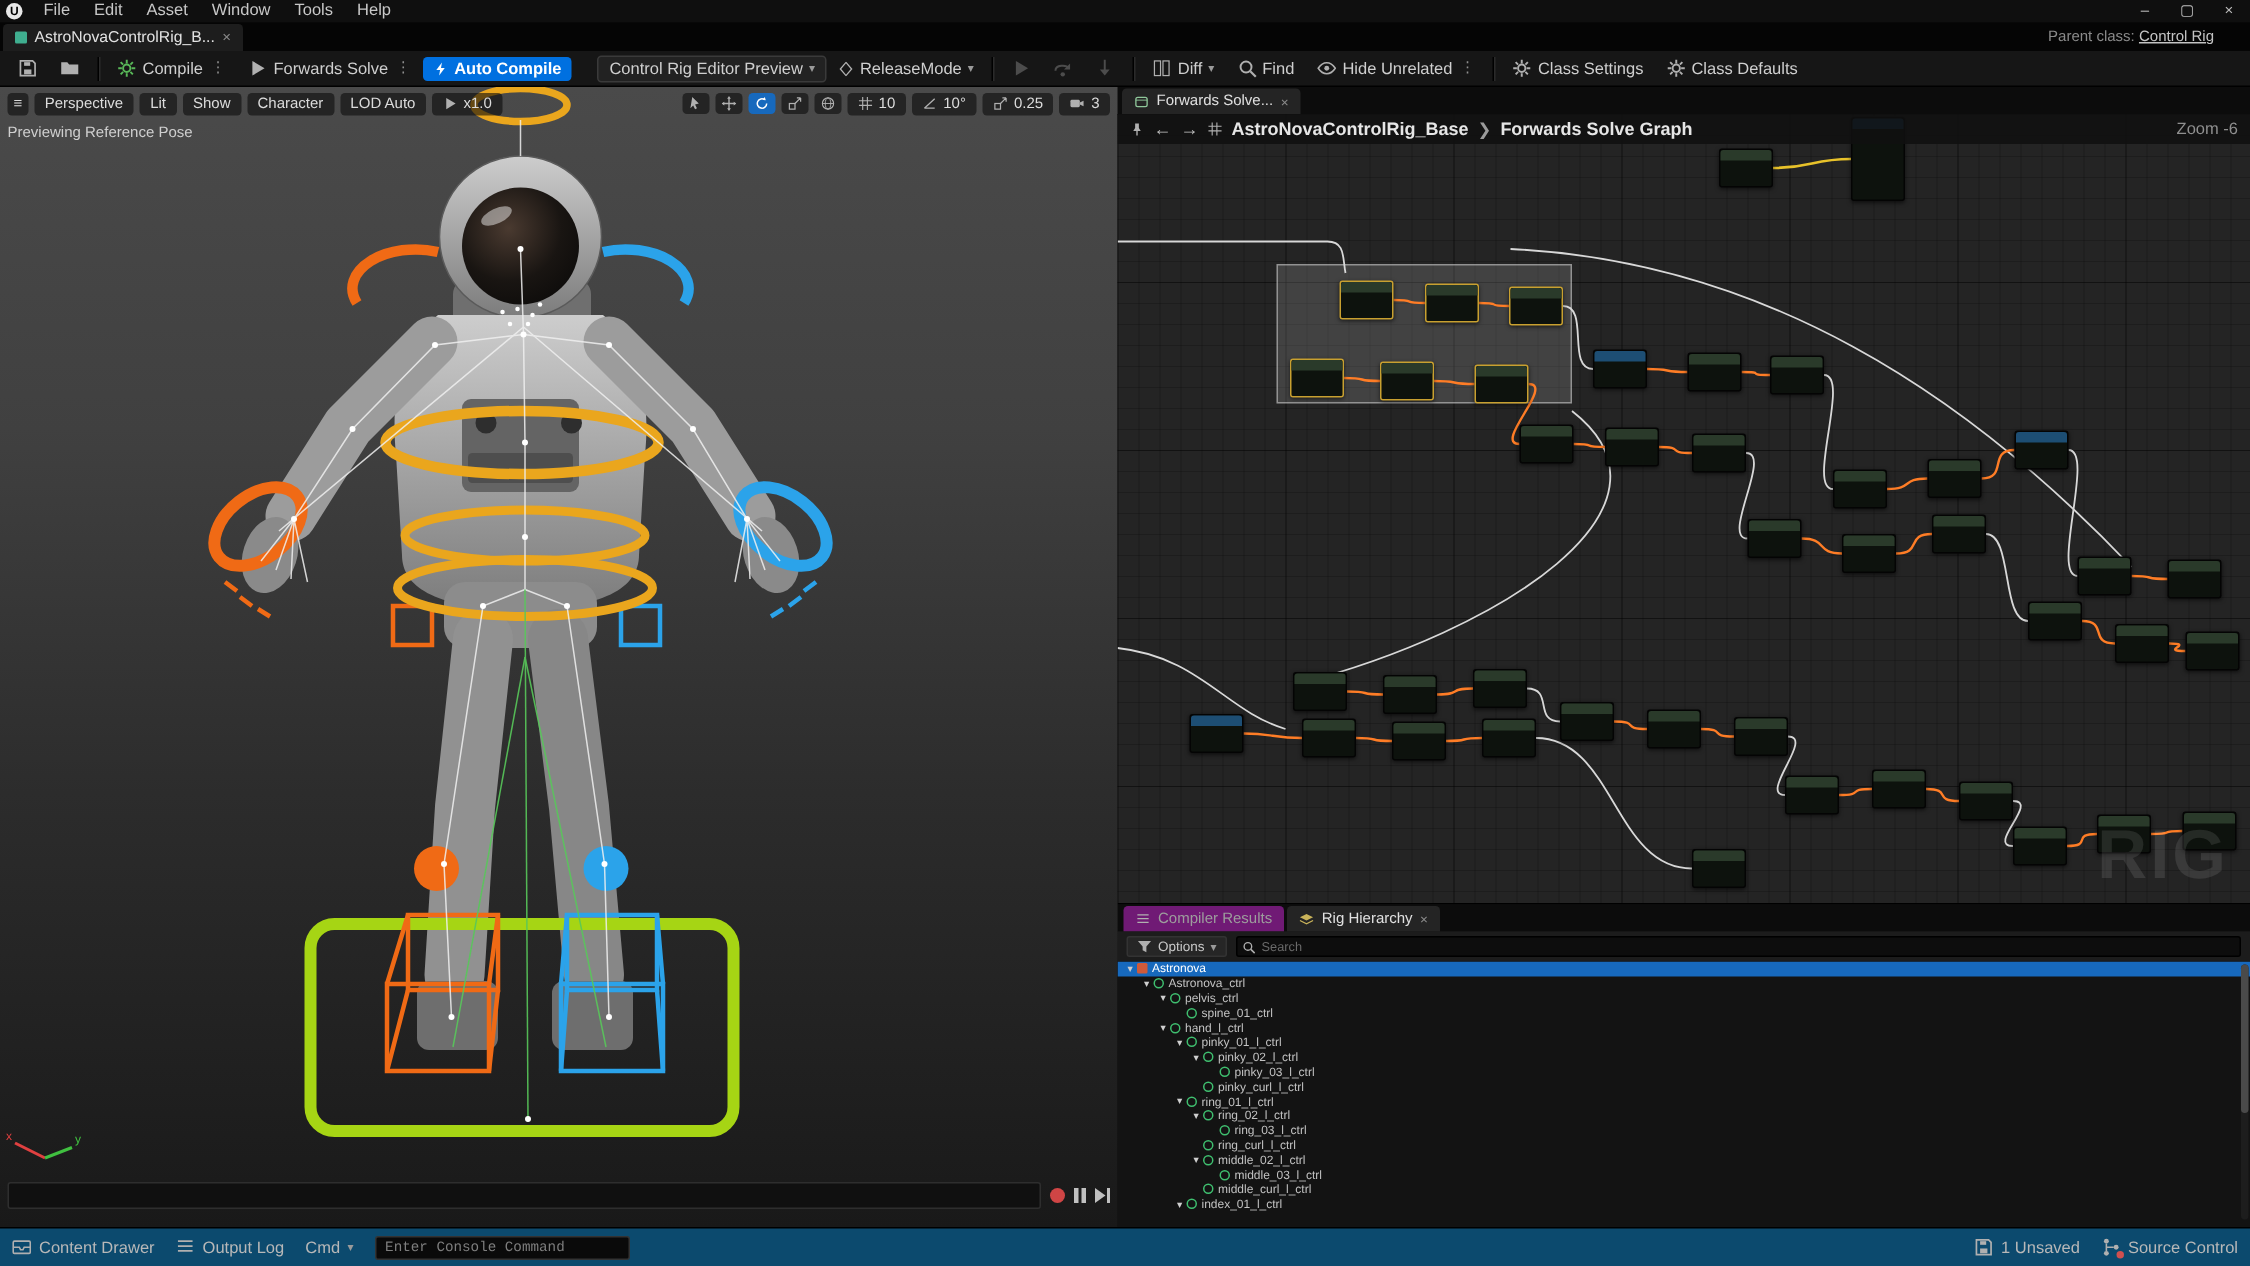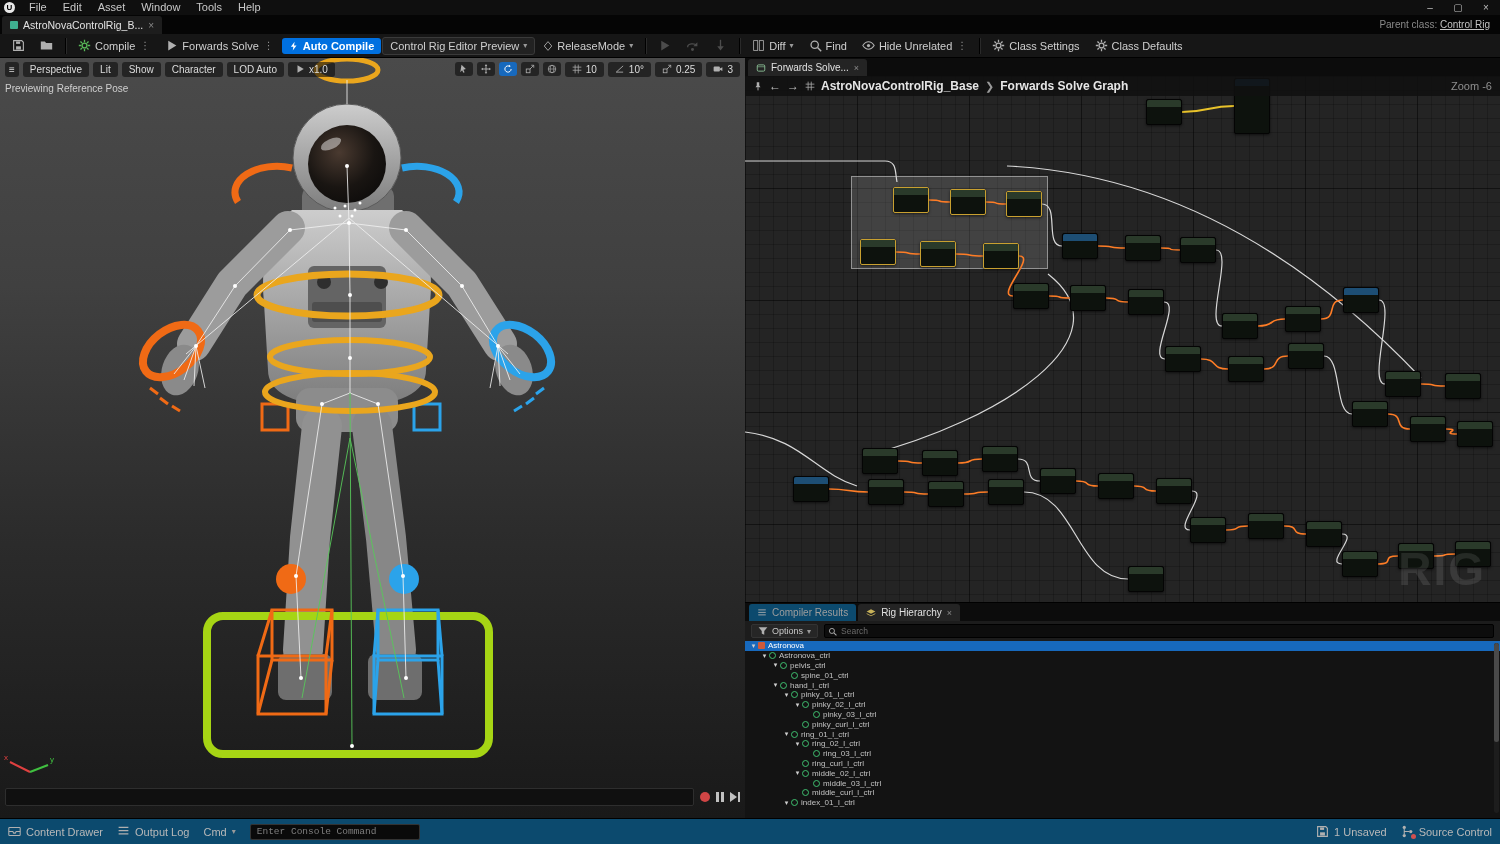--- a/index.html
+++ b/index.html
@@ -17,32 +17,32 @@
   #menubar .spacer { flex:1; }
   .winbtn { width:28px; text-align:center; font-size:10px; color:#bdbdbd; line-height:15px; }
 
   
   #tabrow { height:19px; background:#050505; display:flex; align-items:flex-end; padding-left:2px; }
   .asset-tab { height:18px; background:#1d1d1d; border-radius:3px 3px 0 0; display:flex; align-items:center;
     gap:5px; padding:0 8px; font-size:10.5px; color:#e2e2e2; }
   .asset-tab .tabicon { width:8px; height:8px; background:#3fae8f; border-radius:1px; }
   .asset-tab .closex { color:#8a8a8a; font-size:10px; }
   #tabrow .spacer { flex:1; }
-  .parentclass { font-size:10px; padding-right:10px; align-self:center; }
+  .parentclass { font-size:10px; padding-right:24px; align-self:center; }
   .parentclass .lbl { color:#8a8a8a; }
   .parentclass .val { color:#c4c4c4; text-decoration:underline; }
 
   
   #toolbar { height:24px; background:#161616; border-bottom:1px solid #000;
     display:flex; align-items:center; padding:0 5px; gap:1px; font-size:11px; }
   .tbtn { display:flex; align-items:center; gap:4px; padding:2px 7px; border-radius:3px; color:#cfcfcf; cursor:default; white-space:nowrap; }
   .tbtn .dots { color:#8f8f8f; font-size:10px; margin-left:1px; }
   .tbtn.blue { background:#0070e0; color:#fff; font-weight:bold; }
   .tbtn.blue .ic { color:#fff; }
-  .tbtn.dropdown { border:1px solid #3a3a3a; background:#222; }
+  .tbtn.dropdown { border:1px solid #3a3a3a; background:#222;margin-left:16px; }
   .caret { font-size:8px; color:#9a9a9a; }
   .tsep { width:1px; height:16px; background:#000; margin:0 4px; box-shadow:1px 0 0 #2a2a2a; }
   .dim { opacity:0.35; }
 
   
   #main { display:flex; height:760px; }
 
   
   #viewport { position:relative; width:745px; height:760px; overflow:hidden;
     background:linear-gradient(180deg,#4a4a4a 0%,#404040 30%,#2c2c2c 62%,#191919 100%); }
@@ -63,21 +63,21 @@
   .pause-ic { display:inline-flex; gap:2px; }
   .pause-ic i { width:3px; height:10px; background:#c0c0c0; }
   .step-ic { display:inline-flex; align-items:center; }
   .step-ic .tri { width:0; height:0; border-left:7px solid #c0c0c0; border-top:5px solid transparent; border-bottom:5px solid transparent; }
   .step-ic .bar { width:2px; height:10px; background:#c0c0c0; margin-left:1px; }
 
   
   #right { width:755px; display:flex; flex-direction:column; background:#141414; }
   #graph-tabrow { height:18px; background:#0c0c0c; display:flex; align-items:flex-end; padding-left:3px; }
   .panel-tab { height:17px; display:flex; align-items:center; gap:5px; padding:0 8px;
-    font-size:10px; color:#9d9d9d; background:#0c4a6e; border-radius:3px 3px 0 0; }
+    font-size:10px; color:#9d9d9d; background:#701a75; border-radius:3px 3px 0 0; }
   .panel-tab.active { background:#242424; color:#e0e0e0; }
   .panel-tab .closex { color:#8a8a8a; font-size:9px; }
 
   #graph { position:relative; height:526px; overflow:hidden;
     background-color:#242424;
     background-image:
       linear-gradient(rgba(0,0,0,0.20) 1px, transparent 1px),
       linear-gradient(90deg, rgba(0,0,0,0.20) 1px, transparent 1px),
       linear-gradient(rgba(0,0,0,0.38) 1px, transparent 1px),
       linear-gradient(90deg, rgba(0,0,0,0.38) 1px, transparent 1px);

